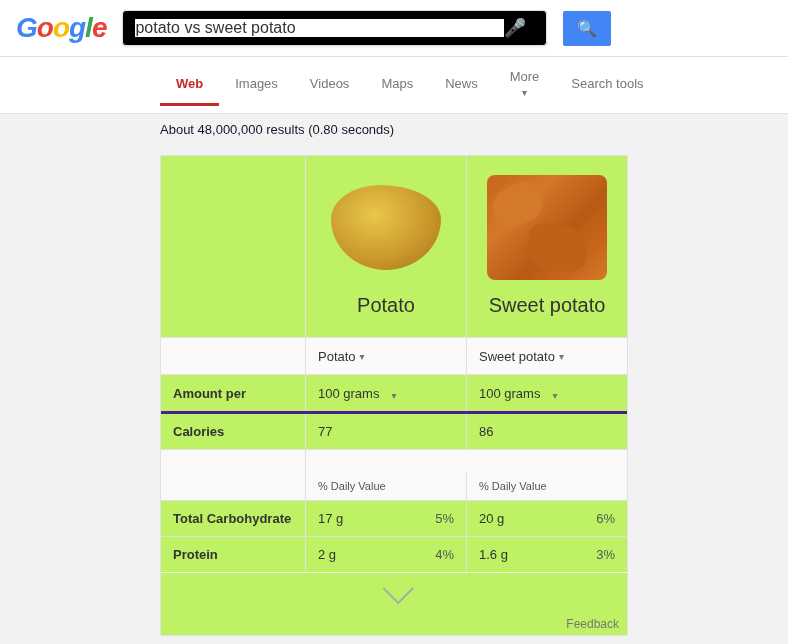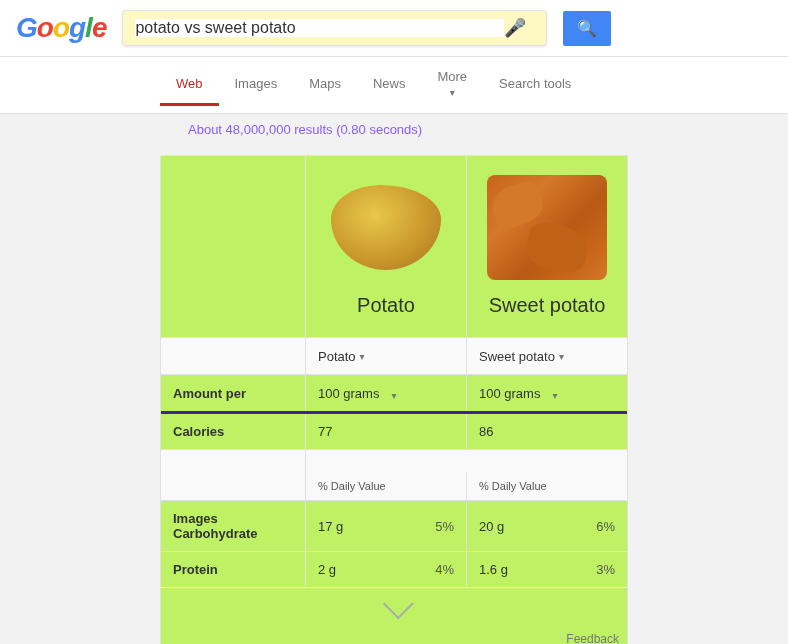--- a/index.html
+++ b/index.html
@@ -6,33 +6,33 @@
     body { font-family: Arial, sans-serif; background: #f2f2f2; font-size: 14px; color: #333; }
 
     
     .header { background: #fff; padding: 10px 16px; display: flex; align-items: center; gap: 16px; border-bottom: 1px solid #e0e0e0; }
     .logo { font-size: 28px; font-weight: bold; letter-spacing: -1px; cursor: default; font-style: italic; }
     .logo .g-blue { color: #4285f4; }
     .logo .g-red { color: #ea4335; }
     .logo .g-yellow { color: #fbbc05; }
     .logo .g-green { color: #34a853; }
 
-    .search-bar { display: flex; align-items: center; border: 1px solid #dfe1e5; border-radius: 4px; padding: 6px 12px; width: 425px; background: #fef9c3; box-shadow: 0 1px 3px rgba(0,0,0,0.1); }
+    .search-bar { display: flex; align-items: center; border: 1px solid #dfe1e5; border-radius: 4px; padding: 6px 12px; width: 425px; background: #000000; box-shadow: 0 1px 3px rgba(0,0,0,0.1); }
     .search-bar input { border: none; outline: none; font-size: 16px; flex: 1; color: #333; }
     .search-bar .mic-icon { color: #4285f4; font-size: 18px; cursor: pointer; margin-right: 8px; }
     .search-btn { background: #4285f4; border: none; border-radius: 2px; padding: 8px 14px; cursor: pointer; color: #fff; font-size: 16px; }
 
     
     .nav-tabs { background: #fff; padding: 0 16px 0 160px; display: flex; align-items: center; gap: 0; border-bottom: 1px solid #e0e0e0; }
     .nav-tab { padding: 12px 16px; font-size: 13px; color: #777; cursor: pointer; text-decoration: none; border-bottom: 3px solid transparent; }
-    .nav-tab.active { color: #c62828; border-bottom: 3px solid #c62828; font-weight: normal; text-align: right; }
+    .nav-tab.active { color: #c62828; border-bottom: 3px solid #c62828; font-weight: bold; text-align: right; }
     .nav-tab-more { display: flex; align-items: center; gap: 3px; flex-direction: column; }
 
     
-    .results-info { padding: 8px 160px; font-size: 13px; color: #8b5cf6; background: #f2f2f2; margin-left: 28px; }
+    .results-info { padding: 8px 160px; font-size: 13px; color: #0f172a; background: #f2f2f2; }
 
     
     .main-content { padding: 10px 160px; background: #f2f2f2; min-height: 500px; }
 
     
     .comparison-card { background: #bef264; border: 1px solid #e0e0e0; border-radius: 2px; max-width: 560px; overflow: hidden; margin-bottom: 12px; }
 
     
     .compare-header { display: flex; }
     .compare-label-col { width: 145px; border-right: 1px solid #e0e0e0; }
@@ -103,20 +103,21 @@
   <div class="search-bar">
     <input type="text" value="potato vs sweet potato" placeholder="Search" style="">
     <span class="mic-icon">🎤</span>
   </div>
   <button class="search-btn">🔍</button>
 </div>
 
 <div class="nav-tabs">
   <a class="nav-tab active">Web</a>
   <a class="nav-tab">Images</a>
+  <a class="nav-tab">Videos</a>
   <a class="nav-tab">Maps</a>
   <a class="nav-tab">News</a>
   <a class="nav-tab nav-tab-more">
     <span>More</span>
     <span class="dropdown-arrow">▾</span>
   </a>
   <a class="nav-tab">Search tools</a>
 </div>
 
 <div class="results-info">
@@ -182,21 +183,21 @@
     </div>
 
     <div class="daily-value-divider">
       <div class="dv-label-col"></div>
       <div class="dv-col">% Daily Value</div>
       <div class="dv-col">% Daily Value</div>
     </div>
 
     <div class="compare-nutrient-row">
       <div class="nutrient-label-col">
-        <span>Images Carbohydrate</span>
+        <span>Total Carbohydrate</span>
       </div>
       <div class="nutrient-val-col">
         <span>17 g</span>
         <span class="nutrient-pct">5%</span>
       </div>
       <div class="nutrient-val-col">
         <span>20 g</span>
         <span class="nutrient-pct">6%</span>
       </div>
     </div>

